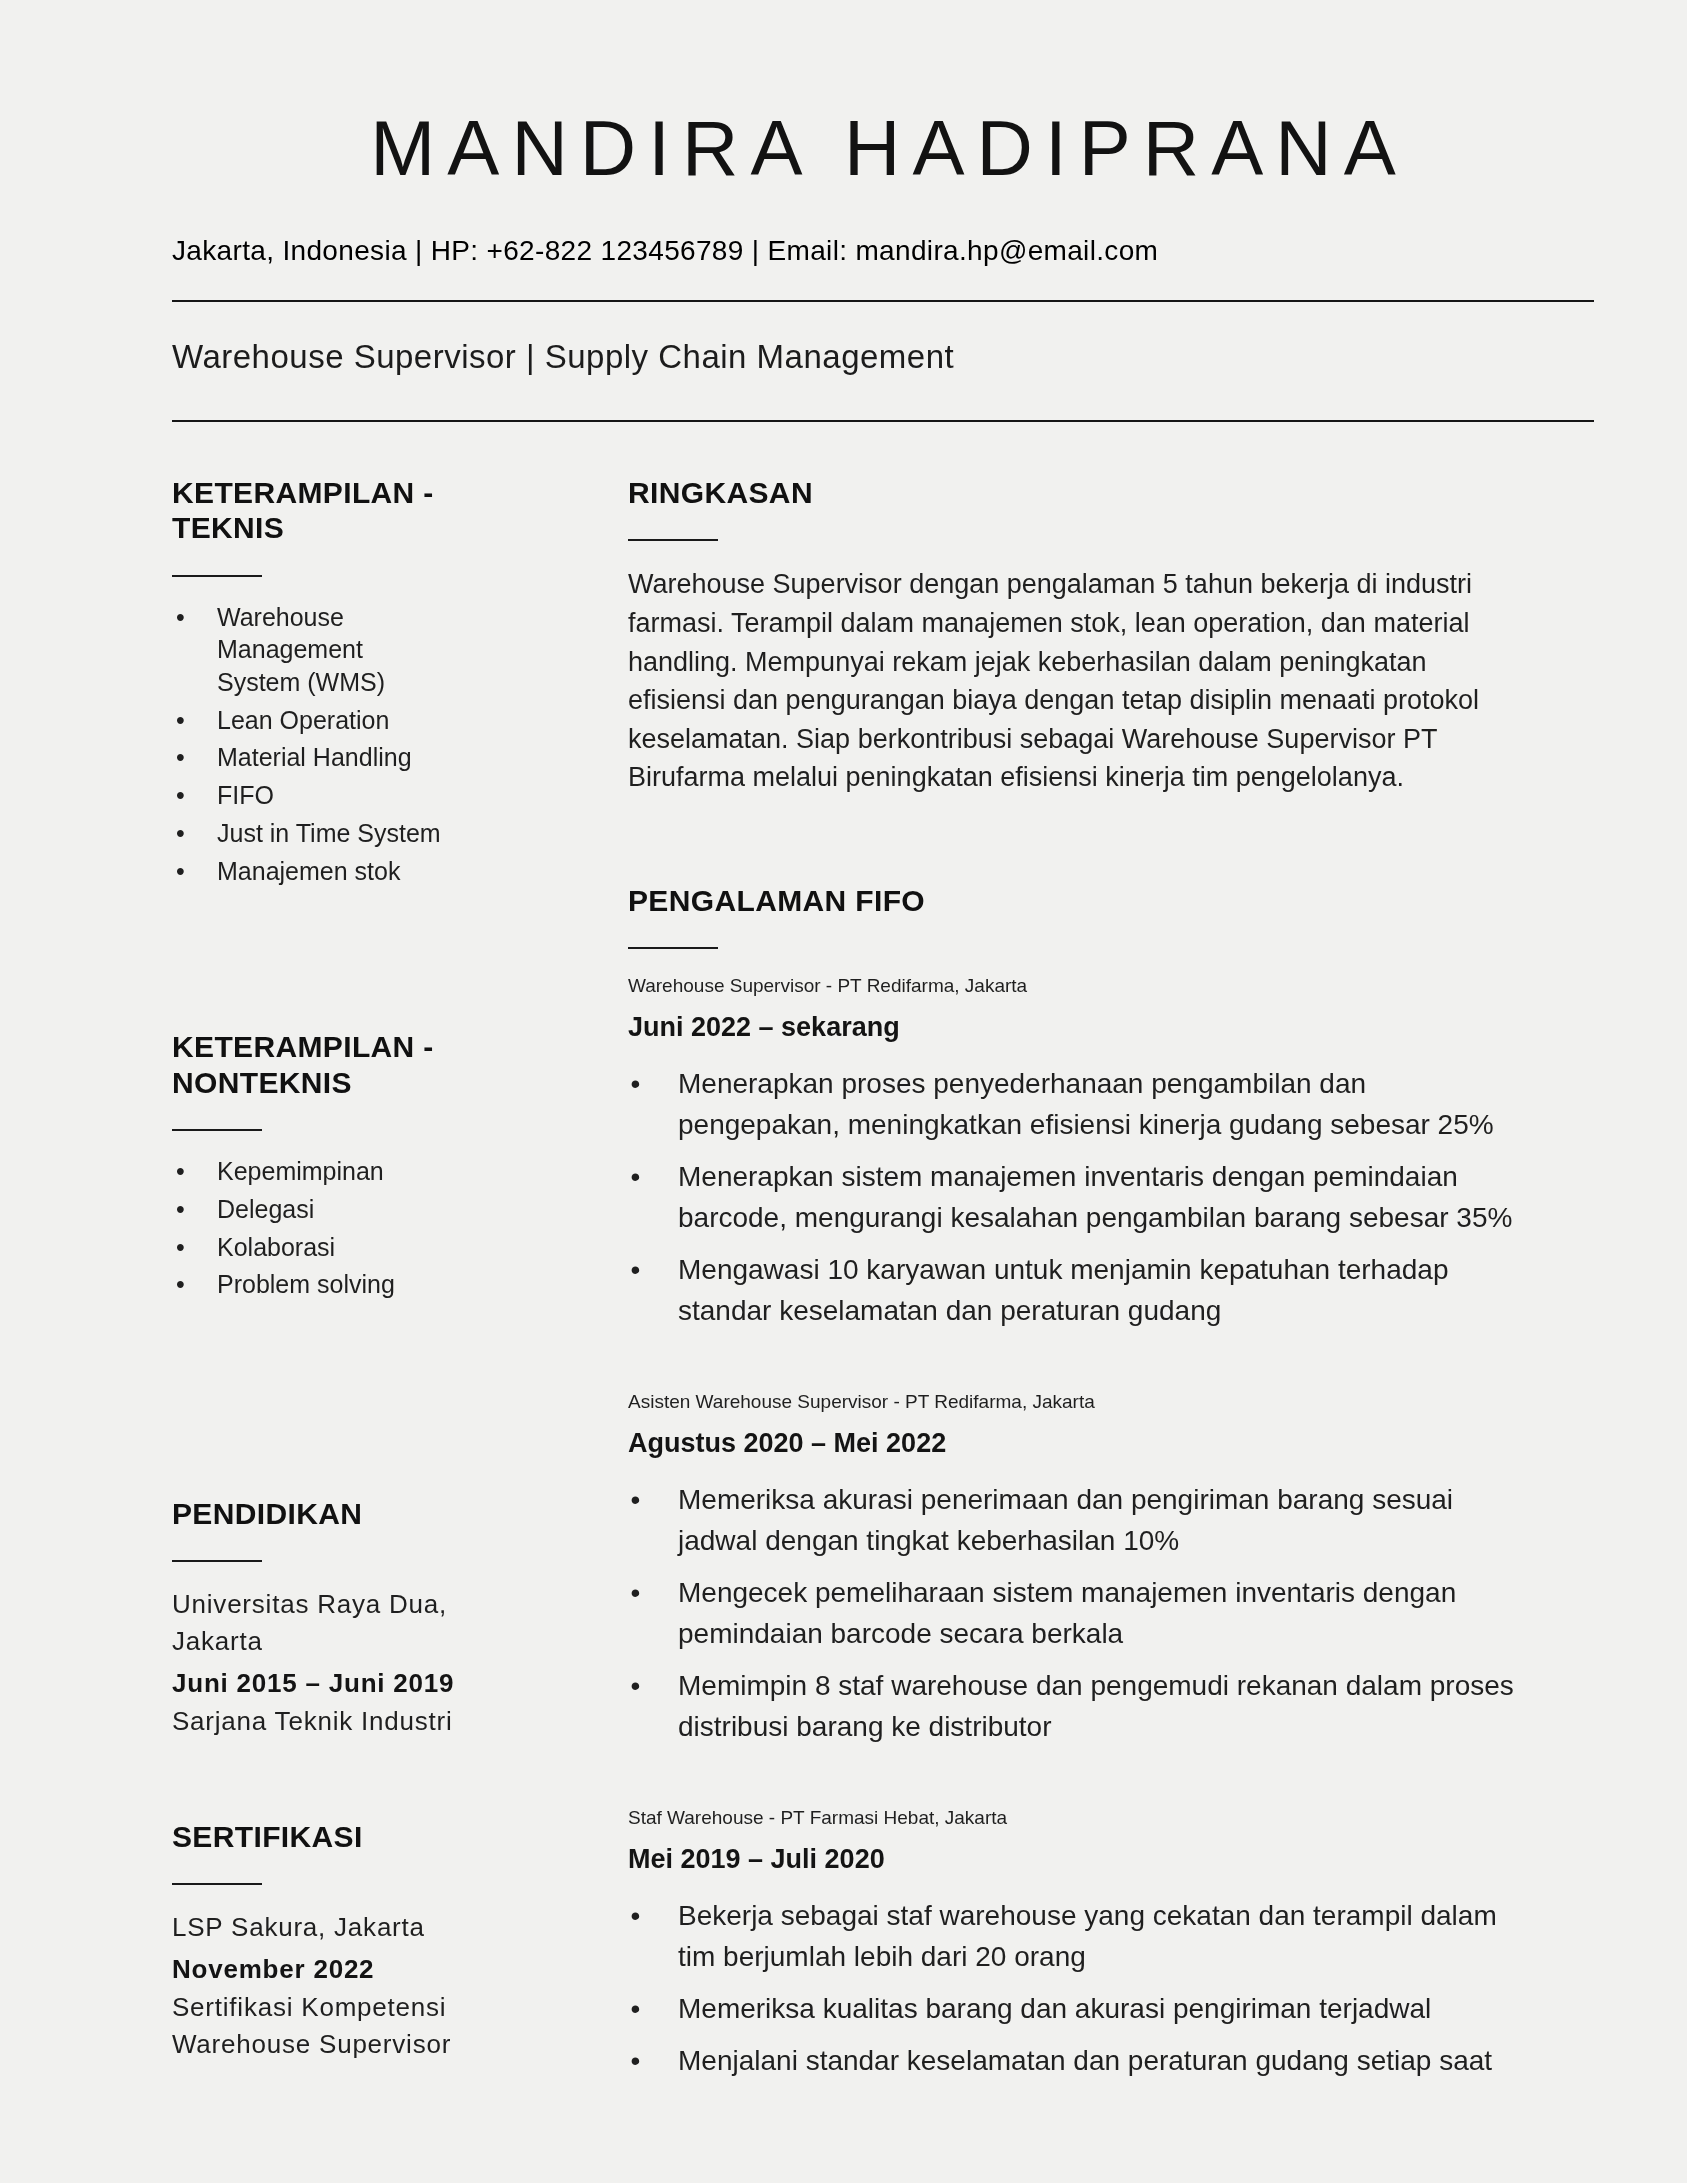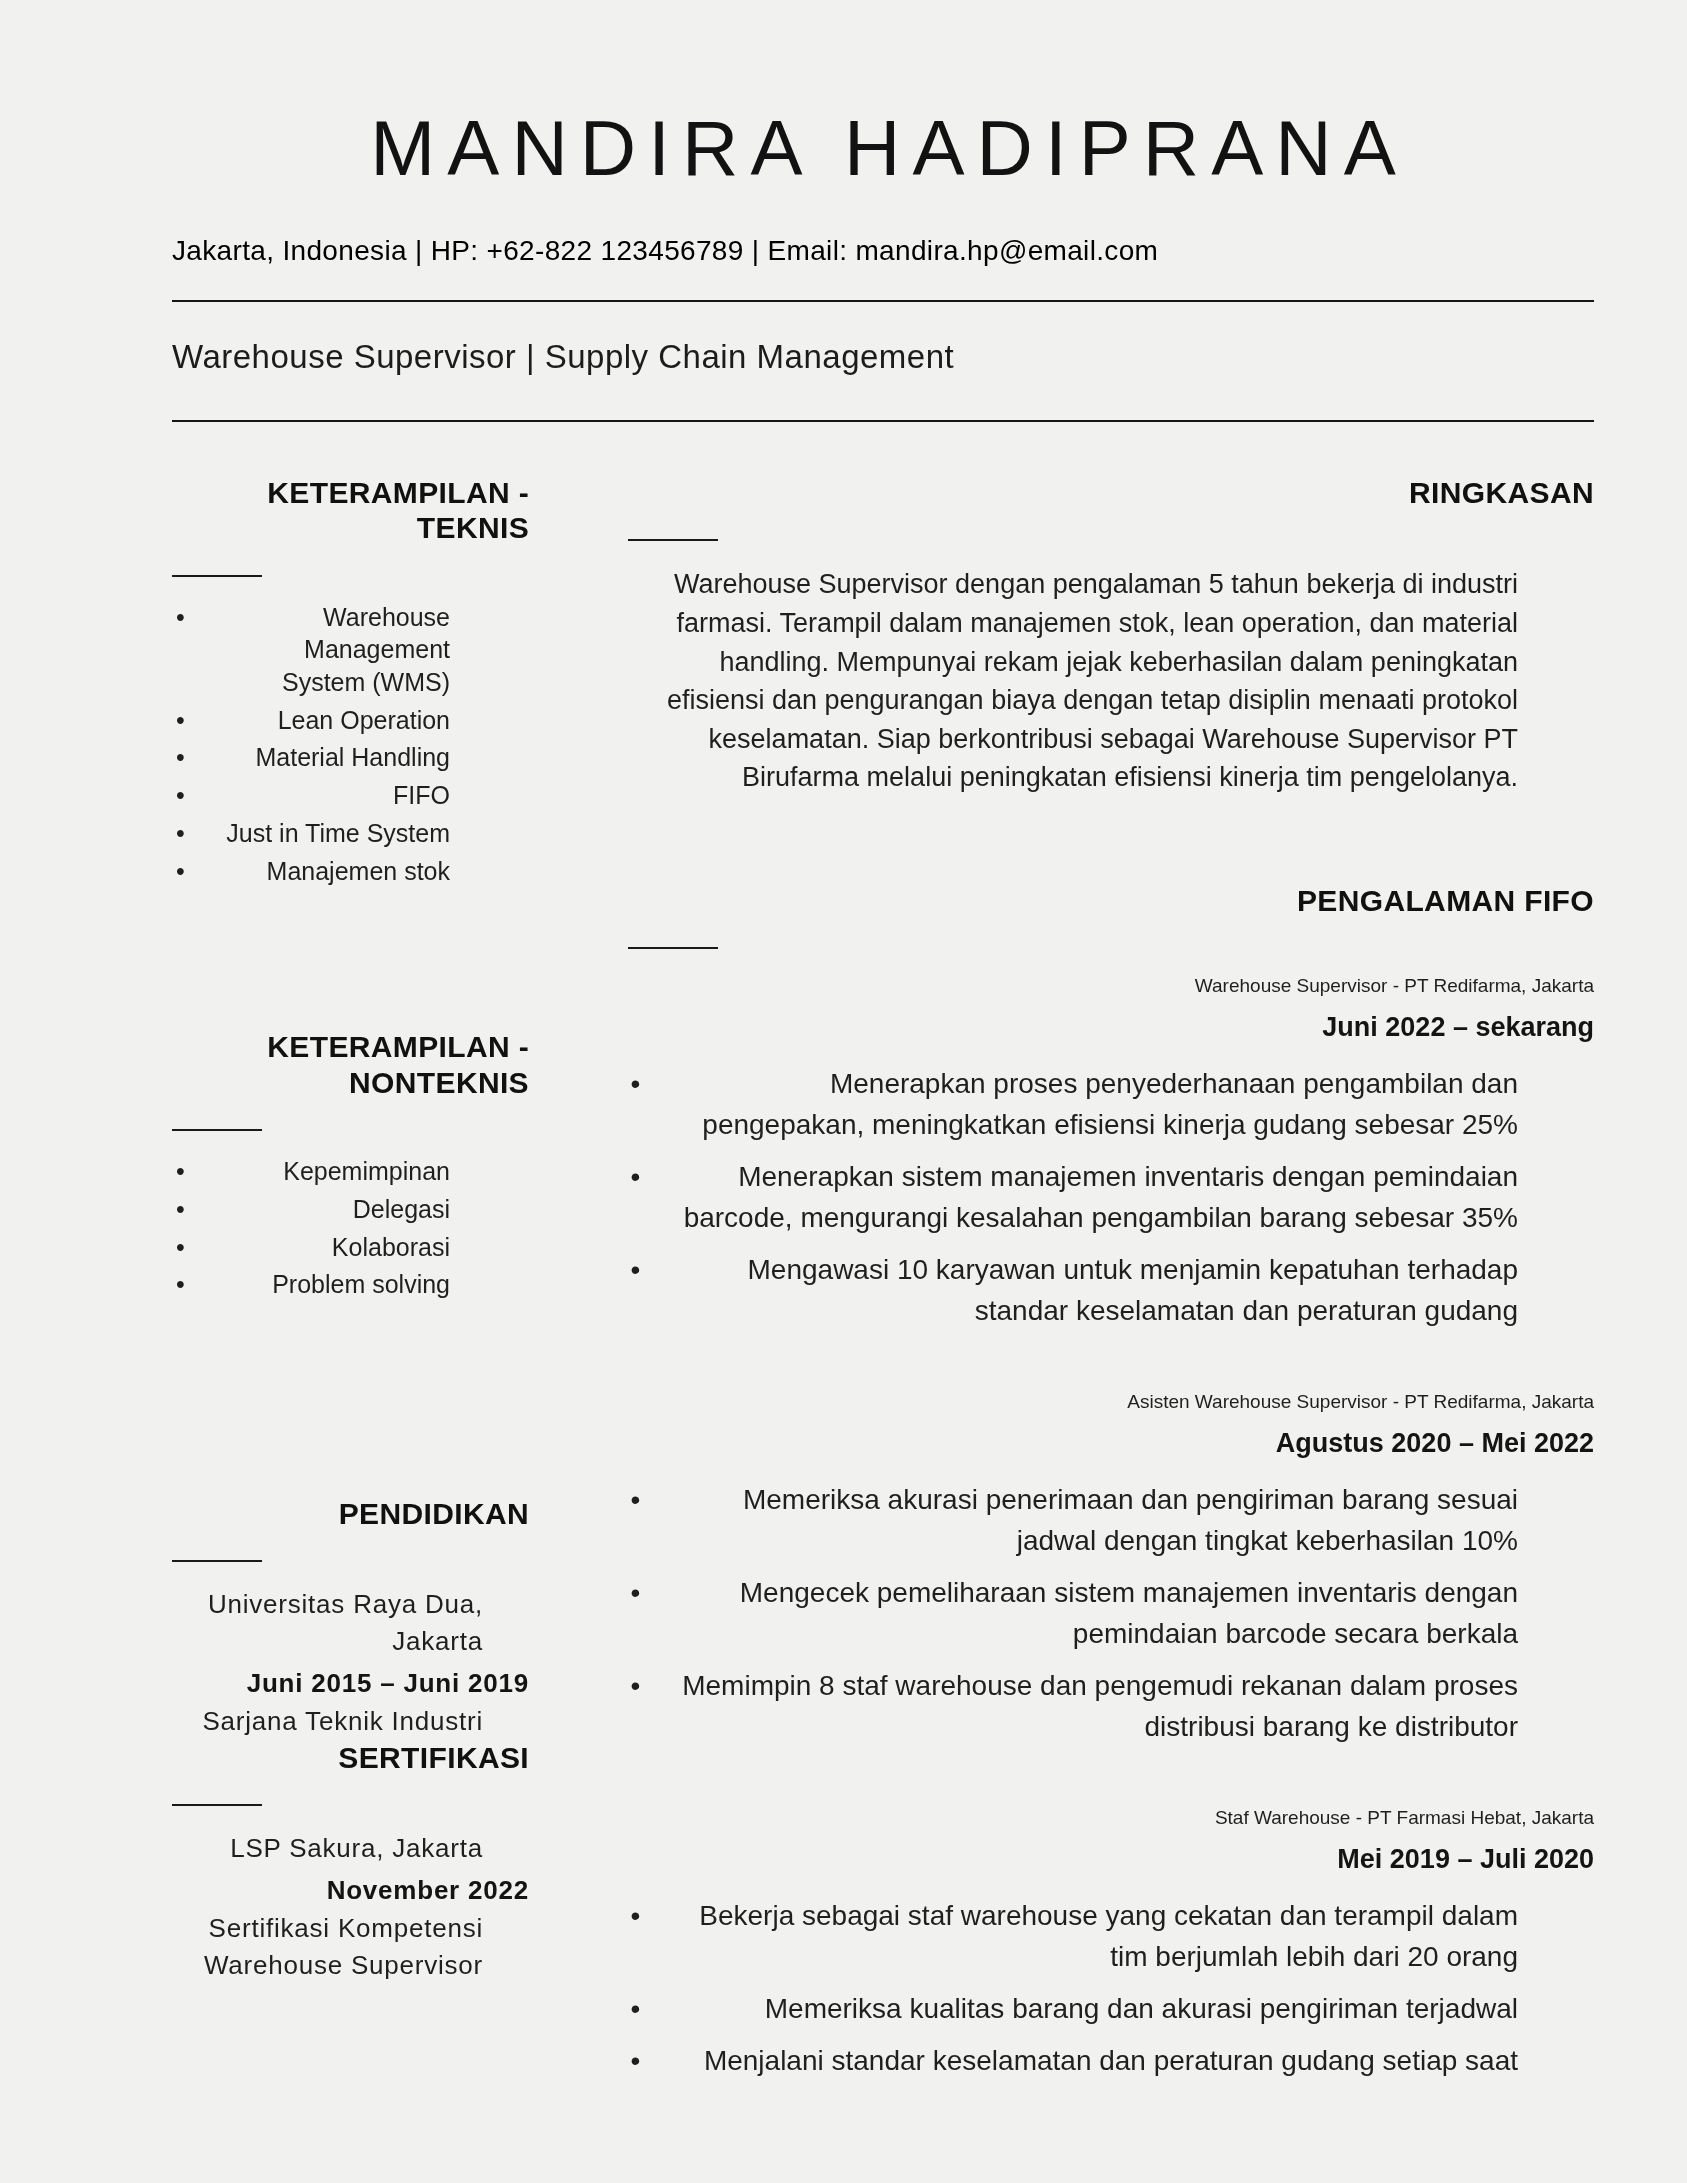--- a/index.html
+++ b/index.html
@@ -41,21 +41,21 @@
   }
   .role {
     text-align: left;
     font-size: 33px;
     letter-spacing: 0.015em;
     margin: 36px 0 44px 0;
     color: #1c1c1c;
   }
 
   
-  .columns { display: flex; margin-top: 53px; text-align: right; }
+  .columns { display: flex; margin-top: 53px; }
   .col-left  { width: 357px; flex: none; }
   .col-right { flex: 1; margin-left: 99px; }
 
   h2.section-heading {
     font-size: 30px;
     font-weight: 700;
     letter-spacing: 0.012em;
     margin: 0;
     color: #111111;
     line-height: 1.18;
@@ -77,21 +77,21 @@
     color: #1f1f1f;
   }
   ul.skill-list li::before {
     content: "\2022";
     position: absolute;
     left: 4px;
     top: 0;
   }
   .sec-skills-tech { margin-bottom: 142px; }
   .sec-skills-soft { margin-bottom: 195px; }
-  .sec-education   { }
+  .sec-education   { margin-bottom: 79px; }
 
   .edu-line   { font-size: 26px; line-height: 1.42; letter-spacing: 0.03em; max-width: 311px; color: #1f1f1f; }
   .edu-period { font-size: 26px; font-weight: 700; letter-spacing: 0.03em; margin-top: 8px; color: #141414; }
   .edu-detail { font-size: 26px; letter-spacing: 0.03em; line-height: 1.42; margin-top: 4px; max-width: 311px; color: #1f1f1f; }
 
   
   .sec-summary { margin-bottom: 86px; }
   .summary-text {
     margin: 0;
     font-size: 27px;

